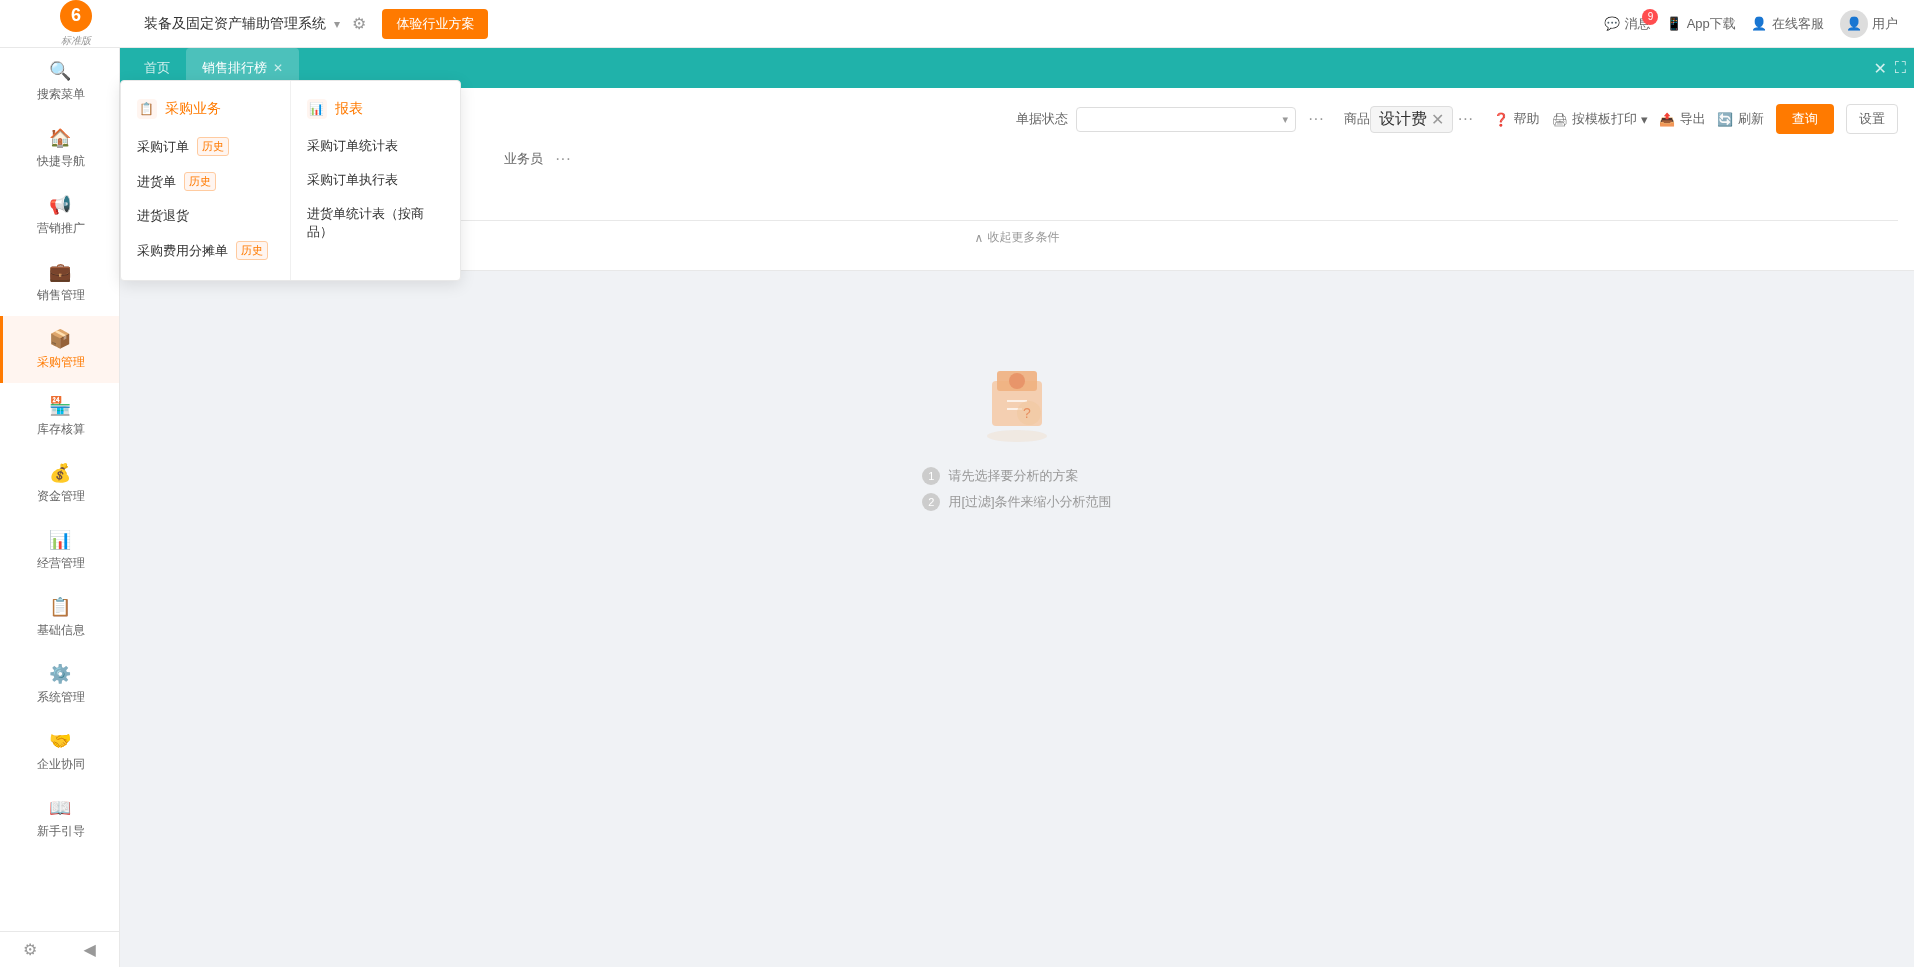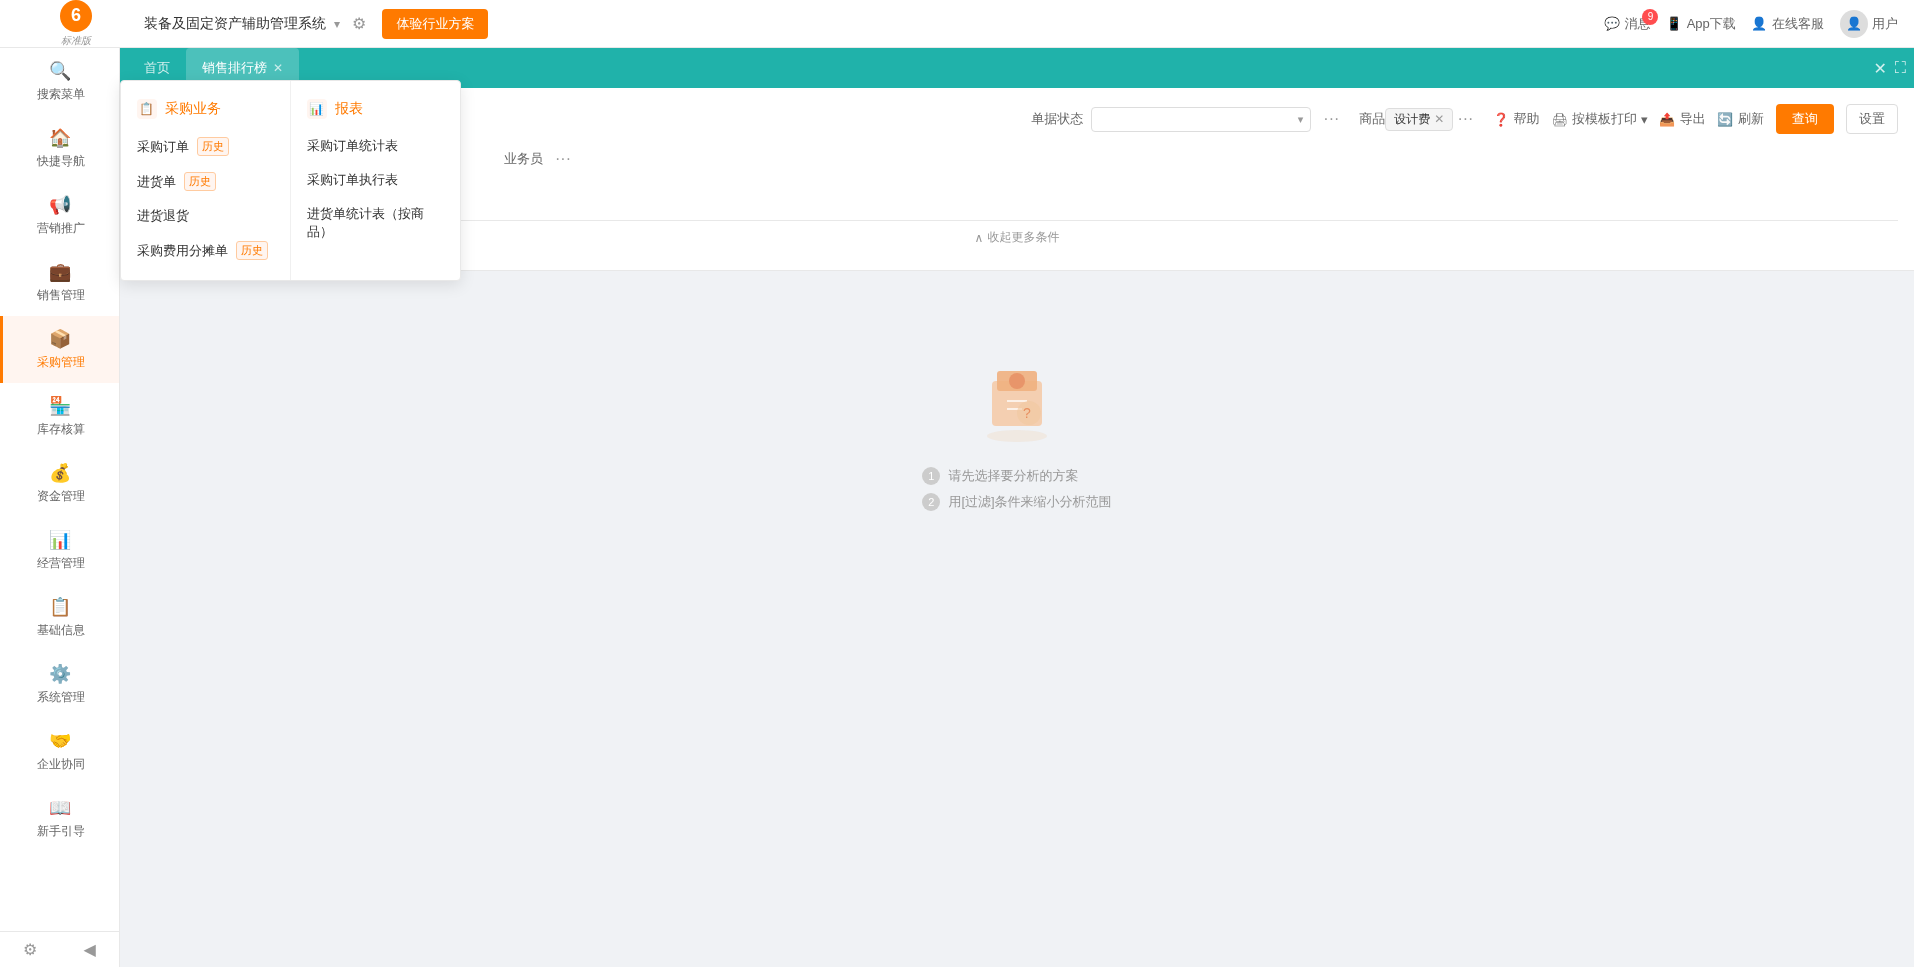--- a/index.html
+++ b/index.html
@@ -258,21 +258,21 @@
       min-width: 200px;
       cursor: pointer;
       appearance: none;
       position: relative;
     }
     .filter-tag {
       background: #f5f5f5;
       border: 1px solid #ddd;
       border-radius: 4px;
       padding: 2px 8px;
-      font-size: 12px;
+      font-size: 16px;
       display: flex;
       align-items: center;
       gap: 4px;
     }
     .tag-close {
       cursor: pointer;
       color: #999;
     }
     .date-range {
       display: flex;

